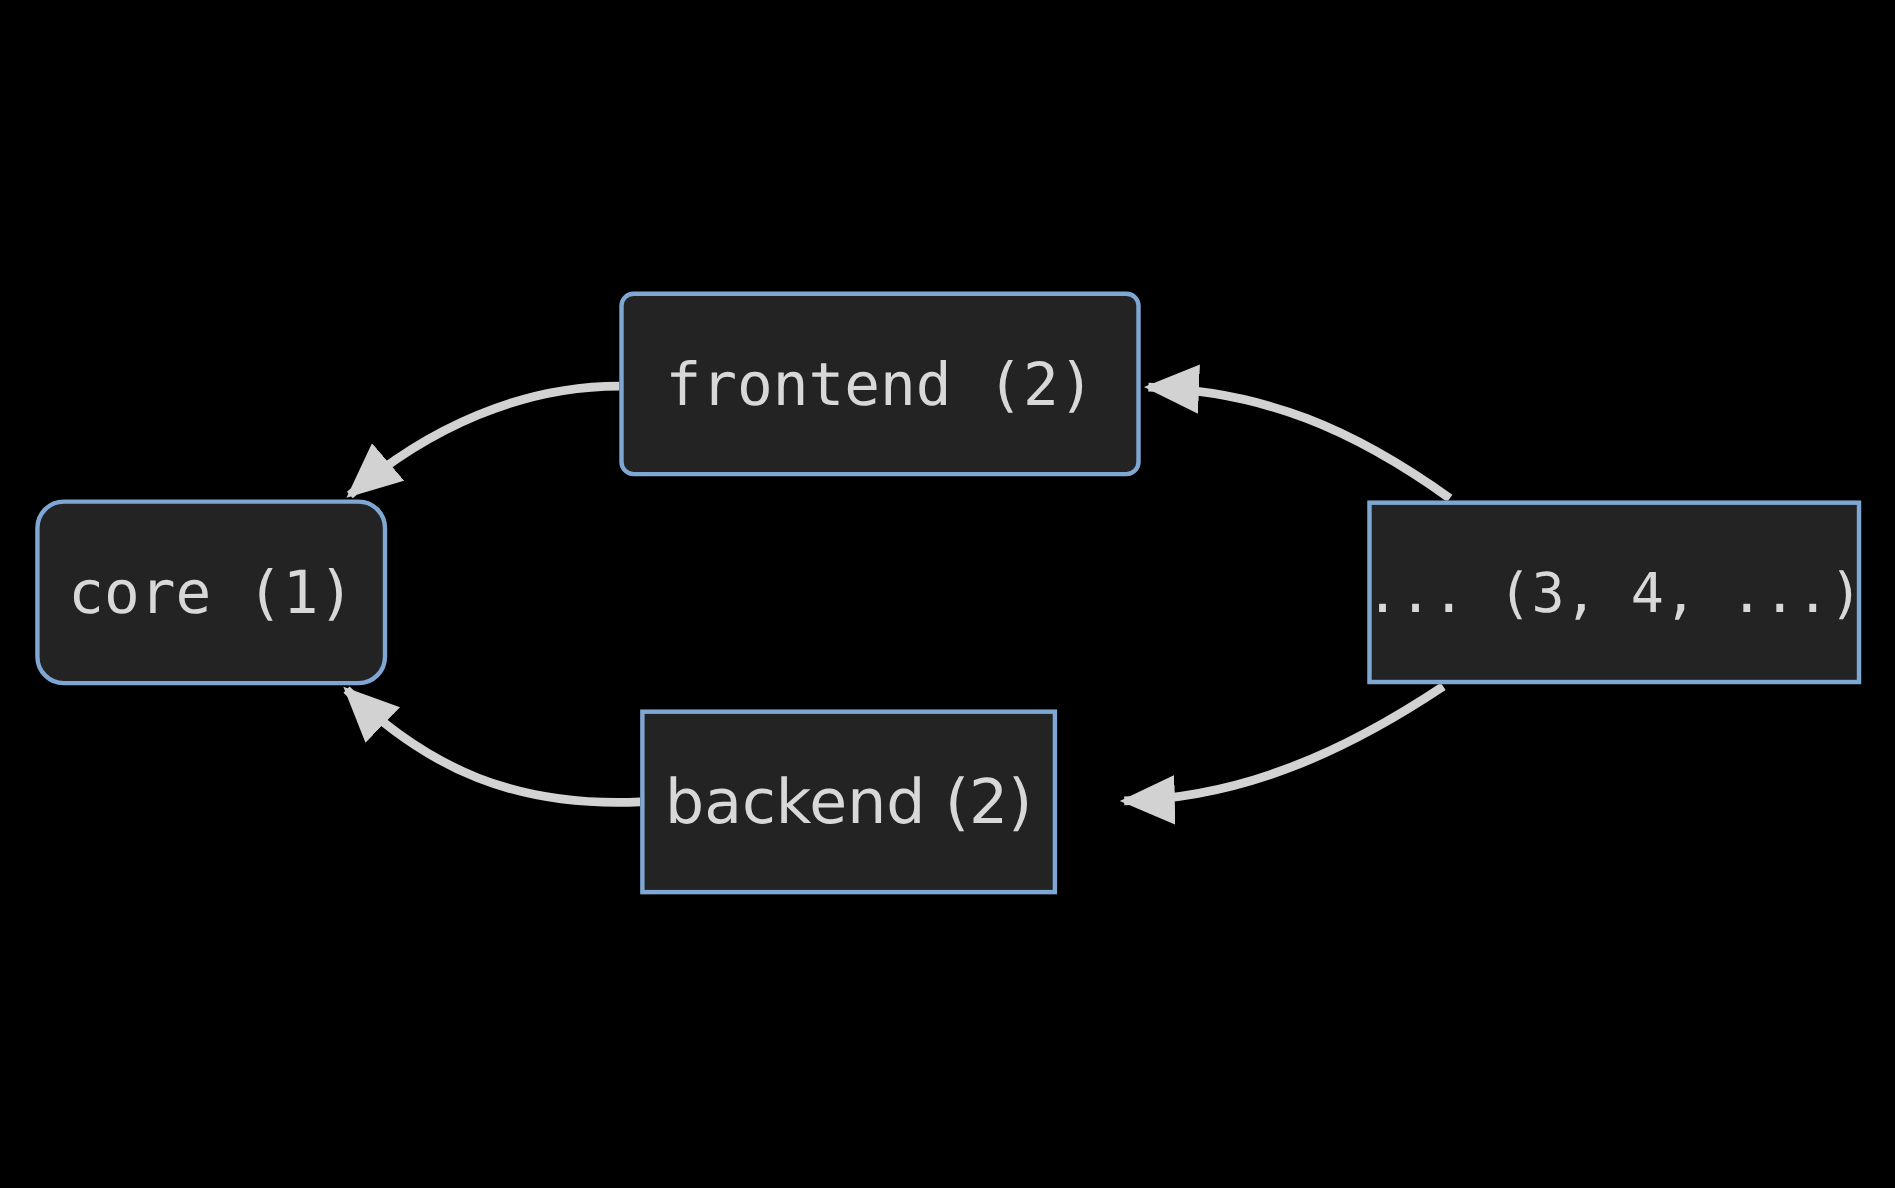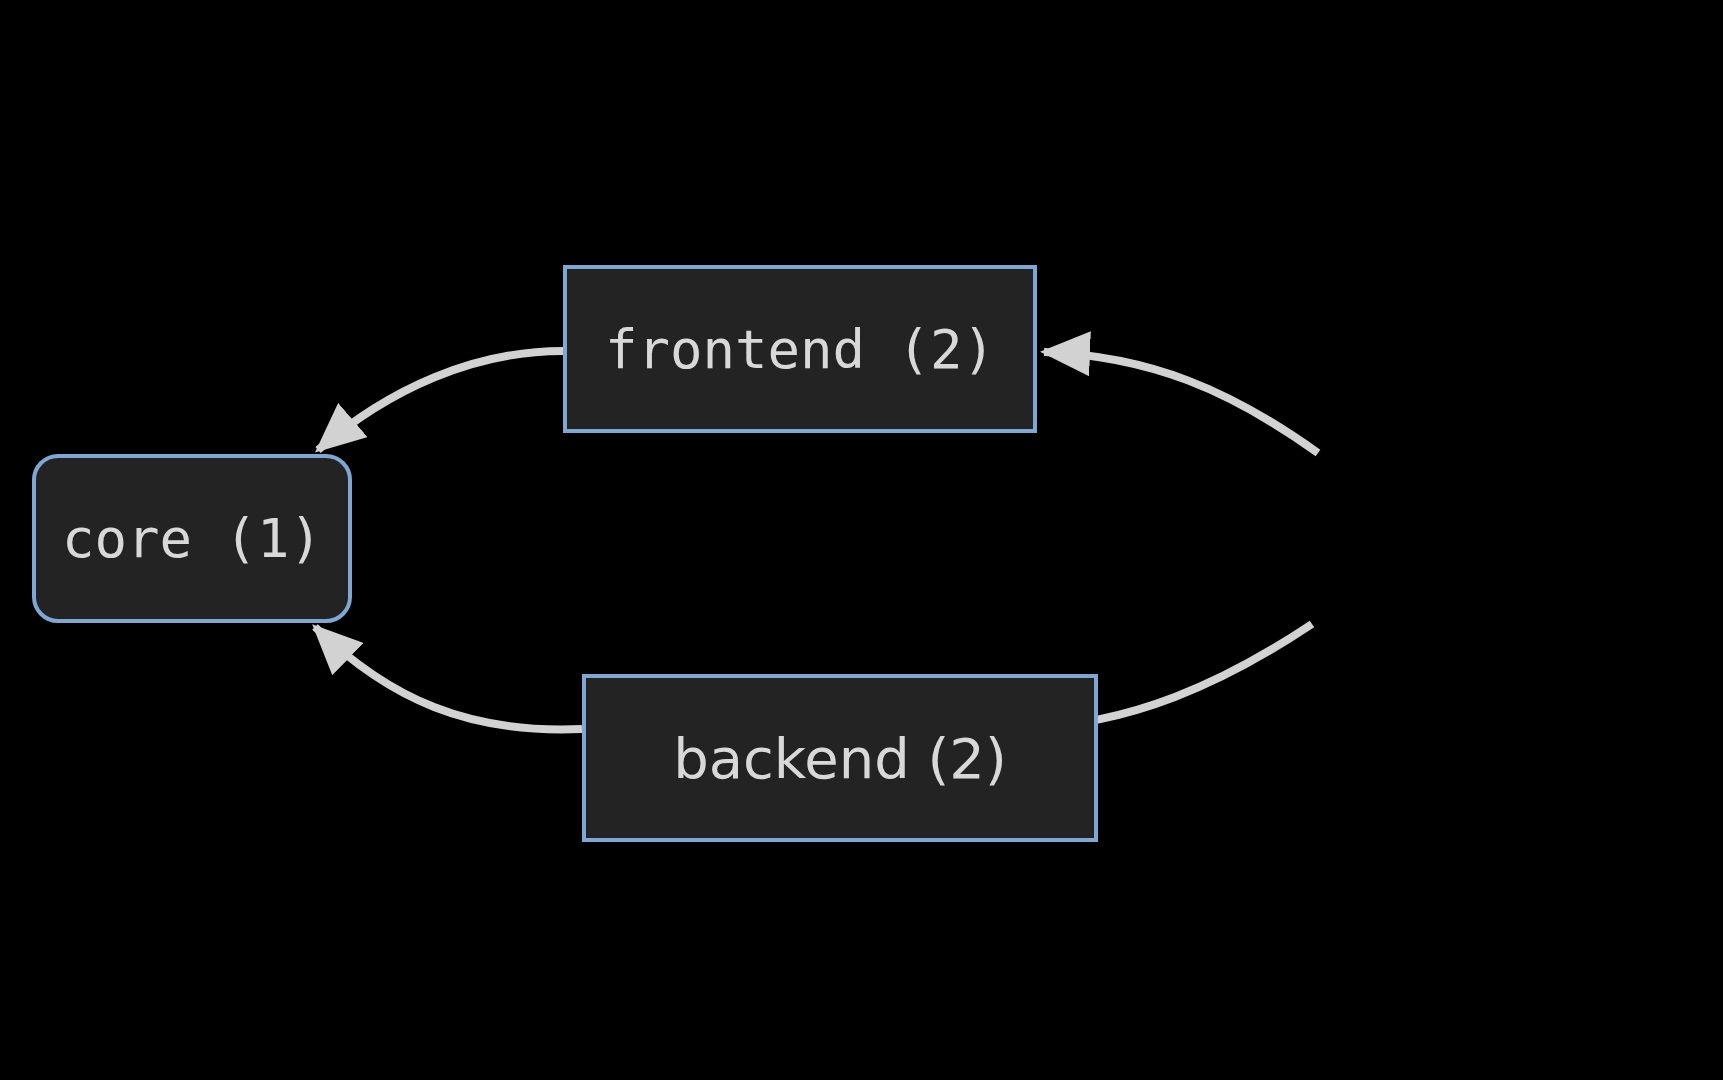--- a/index.html
+++ b/index.html
@@ -41,22 +41,22 @@
     color: var(--color-node-text, #d8d8d8);
     display: flex;
     align-items: center;
     justify-content: center;
     white-space: nowrap;
   }
   .node.mono { font-family: "DejaVu Sans Mono", monospace; }
   .node.sans { font-family: "DejaVu Sans", sans-serif; }
 
   #node-core     { left: 32px;   top: 454px; width: 320px; height: 169px; font-size: 54px; border-radius: 26px; }
-  #node-frontend { left: 563px;  top: 265px; width: 474px; height: 168px; font-size: 54px; }
-  #node-backend  { left: 582px;  top: 674px; width: 516px; height: 168px; font-size: 56px; }
+  #node-frontend { left: 563px;  top: 265px; width: 474px; height: 168px; font-size: 54px; border-radius: 13px; }
+  #node-backend  { left: 582px;  top: 645px; width: 379px; height: 168px; font-size: 56px; }
   #node-others   { left: 1243px; top: 455px; width: 449px; height: 167px; font-size: 50px; }
 </style>
 </head>
 <body>
 
 <div class="stage">
 
   <svg class="edge-layer" viewBox="0 0 1723 1080" xmlns="http://www.w3.org/2000/svg">
     <defs>
       <marker id="arrow" viewBox="0 0 10 9" refX="9.2" refY="4.5" markerWidth="50" markerHeight="45" markerUnits="userSpaceOnUse" orient="auto">
@@ -78,14 +78,17 @@
   </div>
 
   <div class="node mono" id="node-frontend">
     <span>frontend (2)</span>
   </div>
 
   <div class="node sans" id="node-backend">
     <span>backend (2)</span>
   </div>
 
+  <div class="node mono" id="node-others">
+    <span>... (3, 4, ...)</span>
+  </div>
 
 </div>
 
 </body></html>

